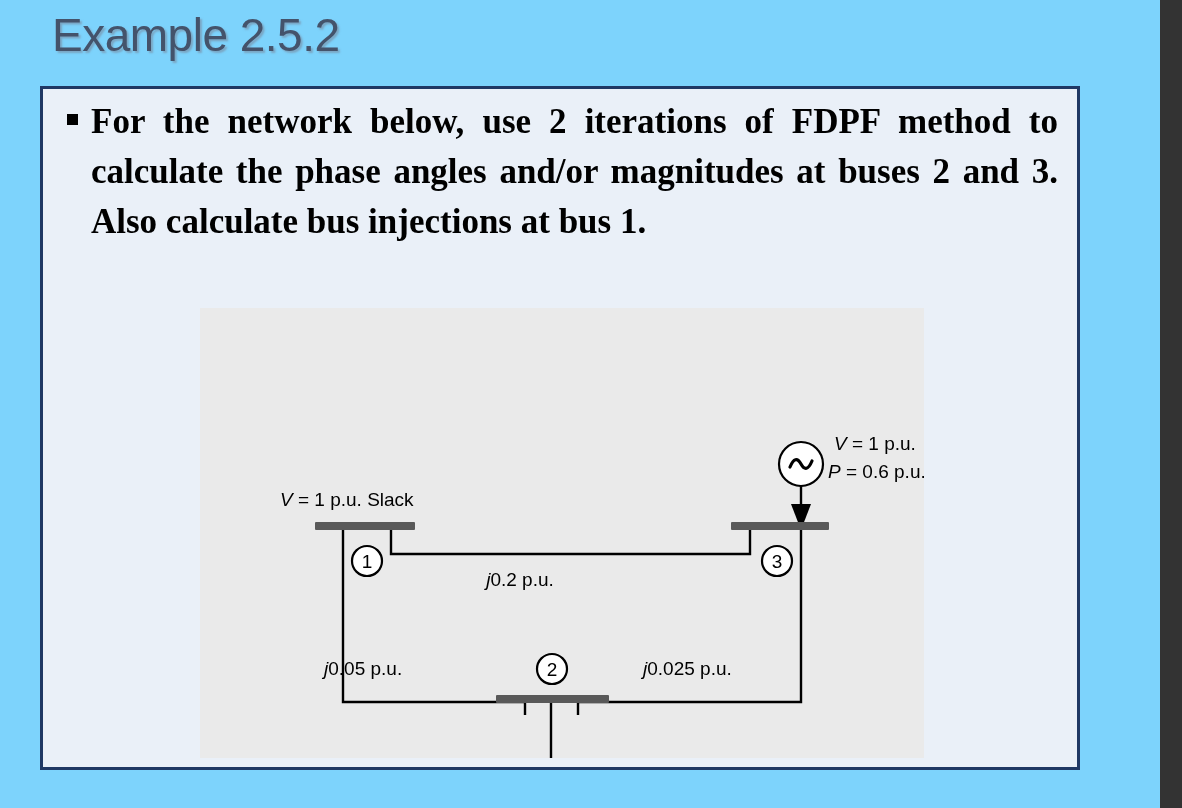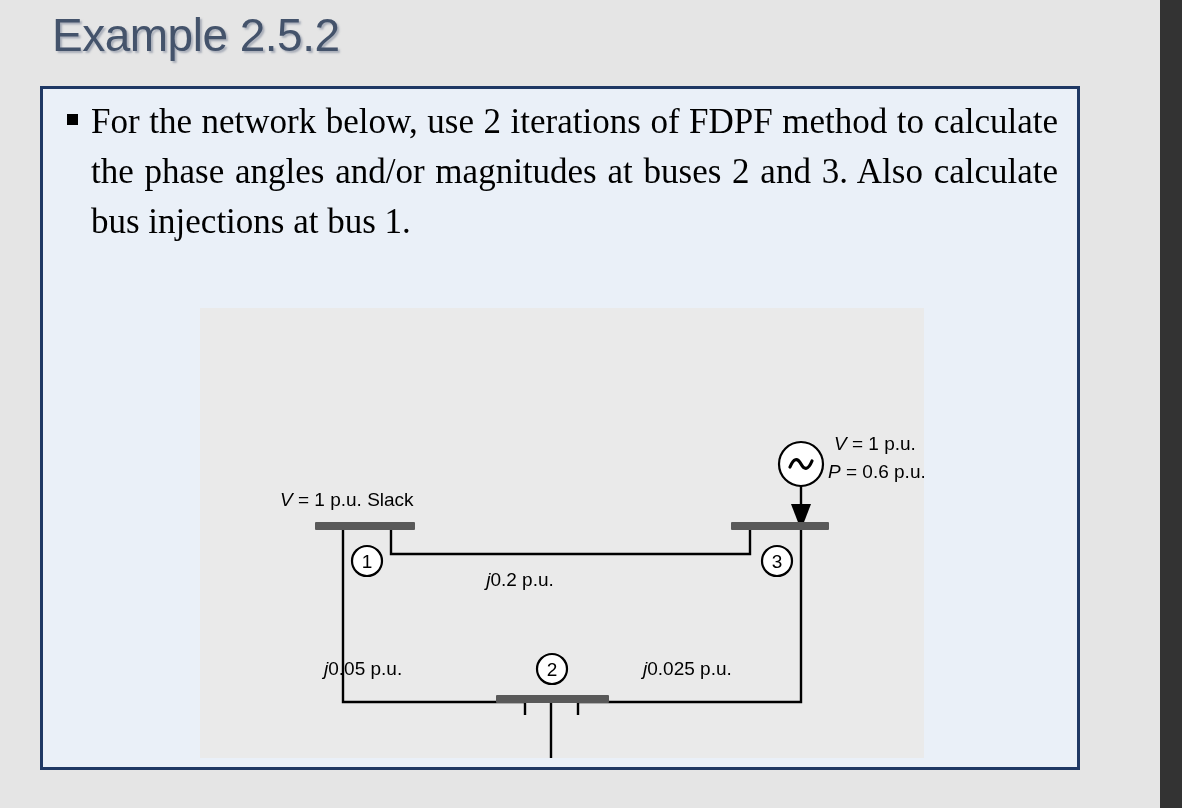--- a/index.html
+++ b/index.html
@@ -13,21 +13,21 @@
     font-family: "Liberation Sans", sans-serif;
     overflow: hidden;
     position: relative;
   }
 
   
   #slide {
     position: absolute;
     left: 0; top: 0;
     width: 1182px; height: 808px;
-    background: #e5e5e5;
+    background: #7dd3fc;
   }
 
   
   #right-edge-bar {
     position: absolute;
     left: 1160px; top: 0;
     width: 22px; height: 808px;
     background: #333333;
   }
 
@@ -57,20 +57,21 @@
 
   
   #bullet-block {
     position: absolute;
     left: 20px; top: 8px;
     width: 995px;
   }
   #bullet-row {
     position: relative;
     padding-left: 28px;
+    font-weight: bold;
   }
   #bullet-marker {
     position: absolute;
     left: 4px; top: 17px;
     width: 11px; height: 11px;
     background: #000000;
   }
   #bullet-text {
     font-family: "Liberation Serif", serif;
     font-size: 35px;

